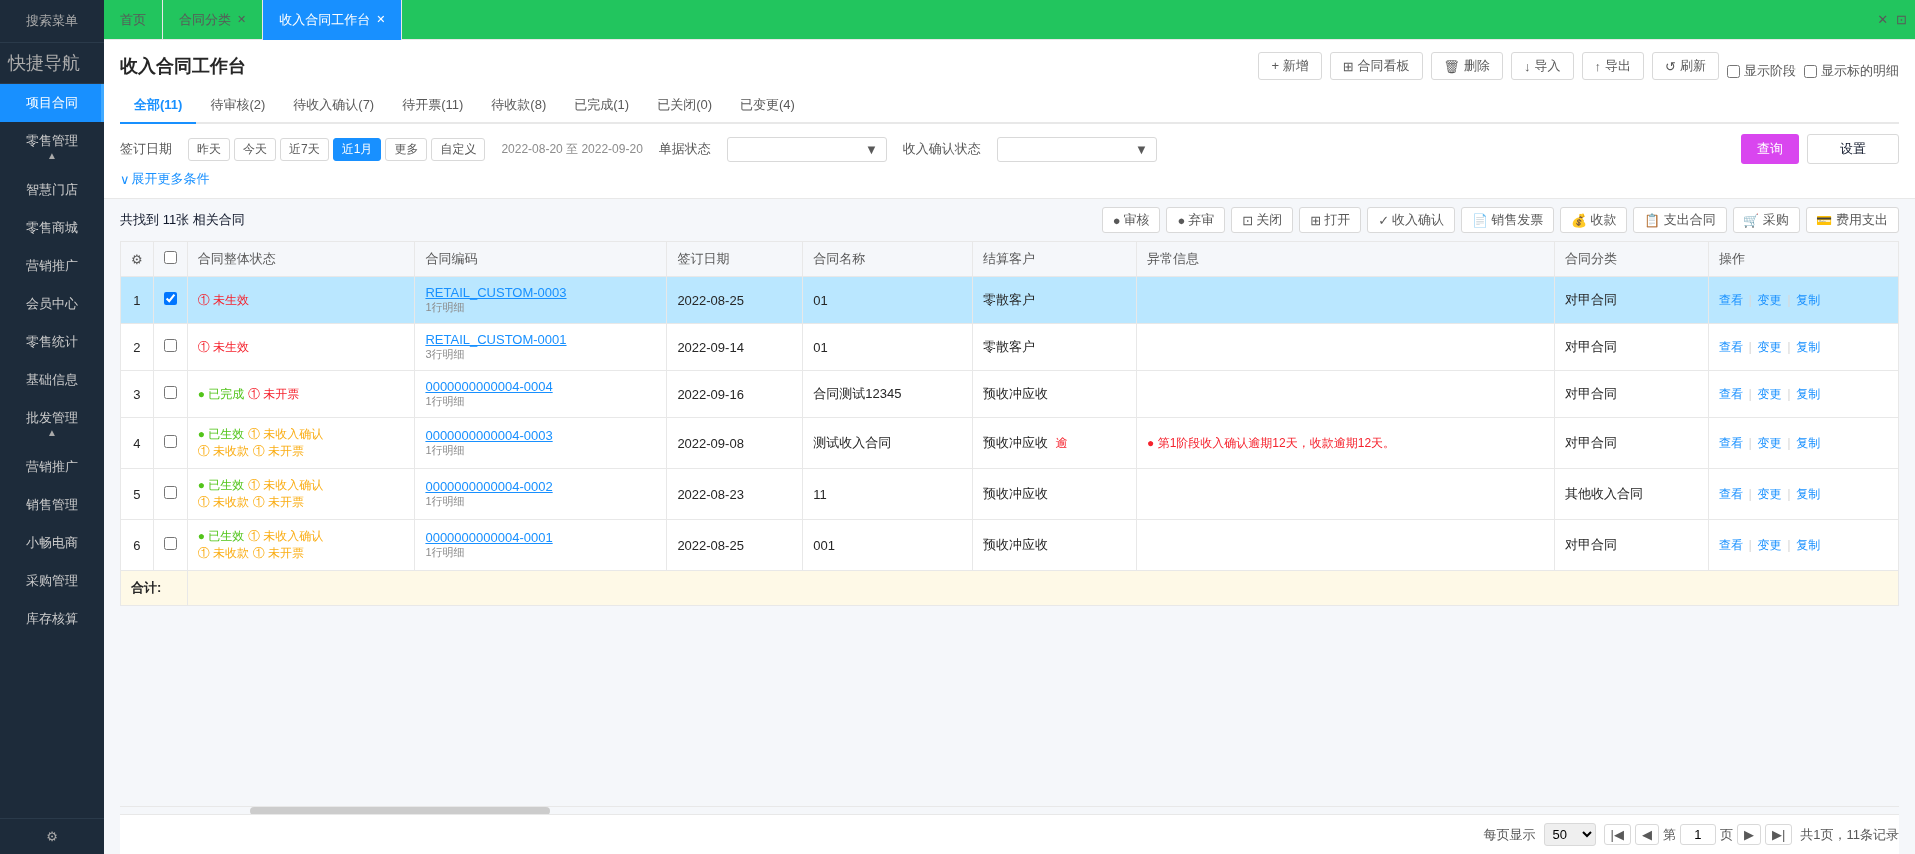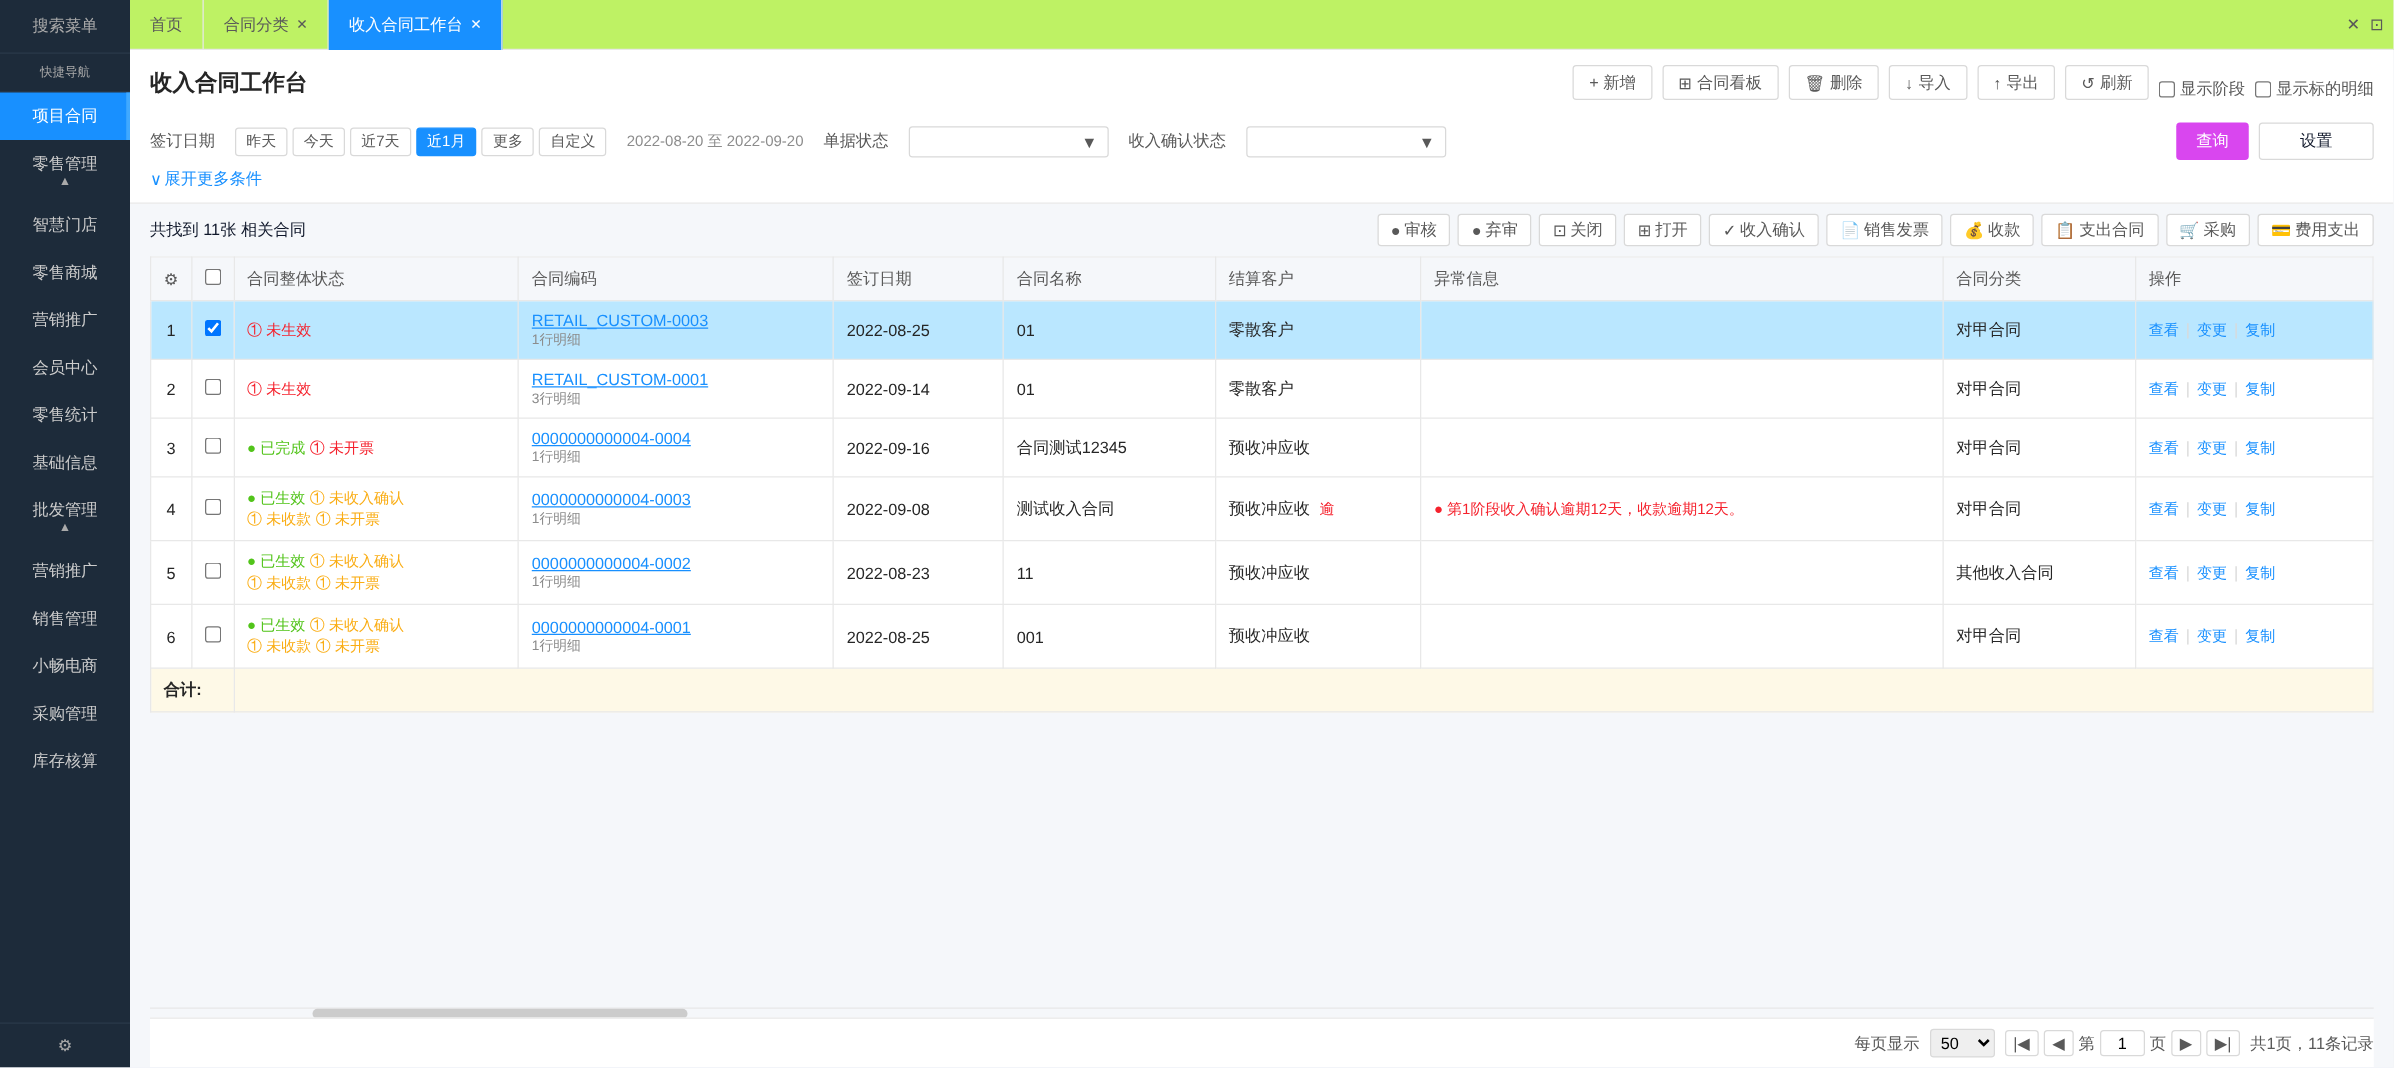--- a/index.html
+++ b/index.html
@@ -1,32 +1,32 @@
 <!DOCTYPE html>
 <html><head>
   <meta charset="utf-8">
   <style>
     * { box-sizing: border-box; margin: 0; padding: 0; font-family: "Microsoft YaHei", Arial, sans-serif; font-size: 13px; }
     body { display: flex; height: 854px; overflow: hidden; background: #f0f2f5; }
 
     
     .sidebar { width: 104px; background: #1d2b3a; display: flex; flex-direction: column; color: #ccc; flex-shrink: 0; }
     .sidebar-search { padding: 12px 8px; color: #aaa; font-size: 13px; text-align: center; border-bottom: 1px solid #2a3a4a; cursor: pointer; }
-    .sidebar-nav { padding: 8px; color: #aaa; font-size: 10px; text-align: center; border-bottom: 1px solid #2a3a4a; cursor: pointer; }
+    .sidebar-nav { padding: 8px; color: #aaa; font-size: 18px; border-bottom: 1px solid #2a3a4a; cursor: pointer; }
     .sidebar-item { padding: 10px 4px; text-align: center; font-size: 13px; color: #ccc; cursor: pointer; position: relative; }
     .sidebar-item.active { background: #1890ff; color: #fff; }
     .sidebar-item.active::after { content: ''; position: absolute; right: 0; top: 0; bottom: 0; width: 3px; background: #40a9ff; }
     .sidebar-item-arrow { font-size: 10px; color: #aaa; }
     .sidebar-bottom { margin-top: auto; border-top: 1px solid #2a3a4a; padding: 10px; text-align: center; color: #aaa; cursor: pointer; }
 
     
     .main { flex: 1; display: flex; flex-direction: column; overflow: hidden; }
 
     
-    .tab-bar { background: #bef264; display: flex; align-items: center; border-bottom: 1px solid #e8e8e8; height: 40px; padding: 0 0 0 0; flex-shrink: 0; }
+    .tab-bar { background: #22c55e; display: flex; align-items: center; border-bottom: 1px solid #e8e8e8; height: 40px; padding: 0 0 0 0; flex-shrink: 0; }
     .tab-item { padding: 0 16px; height: 40px; display: flex; align-items: center; font-size: 13px; color: #595959; cursor: pointer; border-right: 1px solid #e8e8e8; }
     .tab-item.active { background: #1890ff; color: #fff; }
     .tab-close { margin-left: 6px; font-size: 11px; cursor: pointer; }
     .tab-bar-right { margin-left: auto; display: flex; align-items: center; padding-right: 8px; gap: 8px; color: #595959; font-size: 13px; cursor: pointer; }
 
     
     .page-content { flex: 1; display: flex; flex-direction: column; overflow: hidden; background: #f5f7fa; }
 
     
     .page-header { background: #fff; padding: 12px 16px 0 16px; flex-shrink: 0; }
@@ -174,20 +174,30 @@
             <input type="checkbox" style="">
             <span>显示阶段</span>
           </label>
           <label class="cb-label">
             <input type="checkbox" style="">
             <span>显示标的明细</span>
           </label>
         </div>
       </div>
 
+      <div class="sub-tabs">
+        <div class="sub-tab active">全部(11)</div>
+        <div class="sub-tab">待审核(2)</div>
+        <div class="sub-tab">待收入确认(7)</div>
+        <div class="sub-tab">待开票(11)</div>
+        <div class="sub-tab">待收款(8)</div>
+        <div class="sub-tab">已完成(1)</div>
+        <div class="sub-tab">已关闭(0)</div>
+        <div class="sub-tab">已变更(4)</div>
+      </div>
     </div>
 
     <div class="filter-area">
       <div class="filter-row">
         <span class="filter-label">签订日期</span>
         <div class="date-btns">
           <button class="date-btn">昨天</button>
           <button class="date-btn">今天</button>
           <button class="date-btn">近7天</button>
           <button class="date-btn active">近1月</button>

